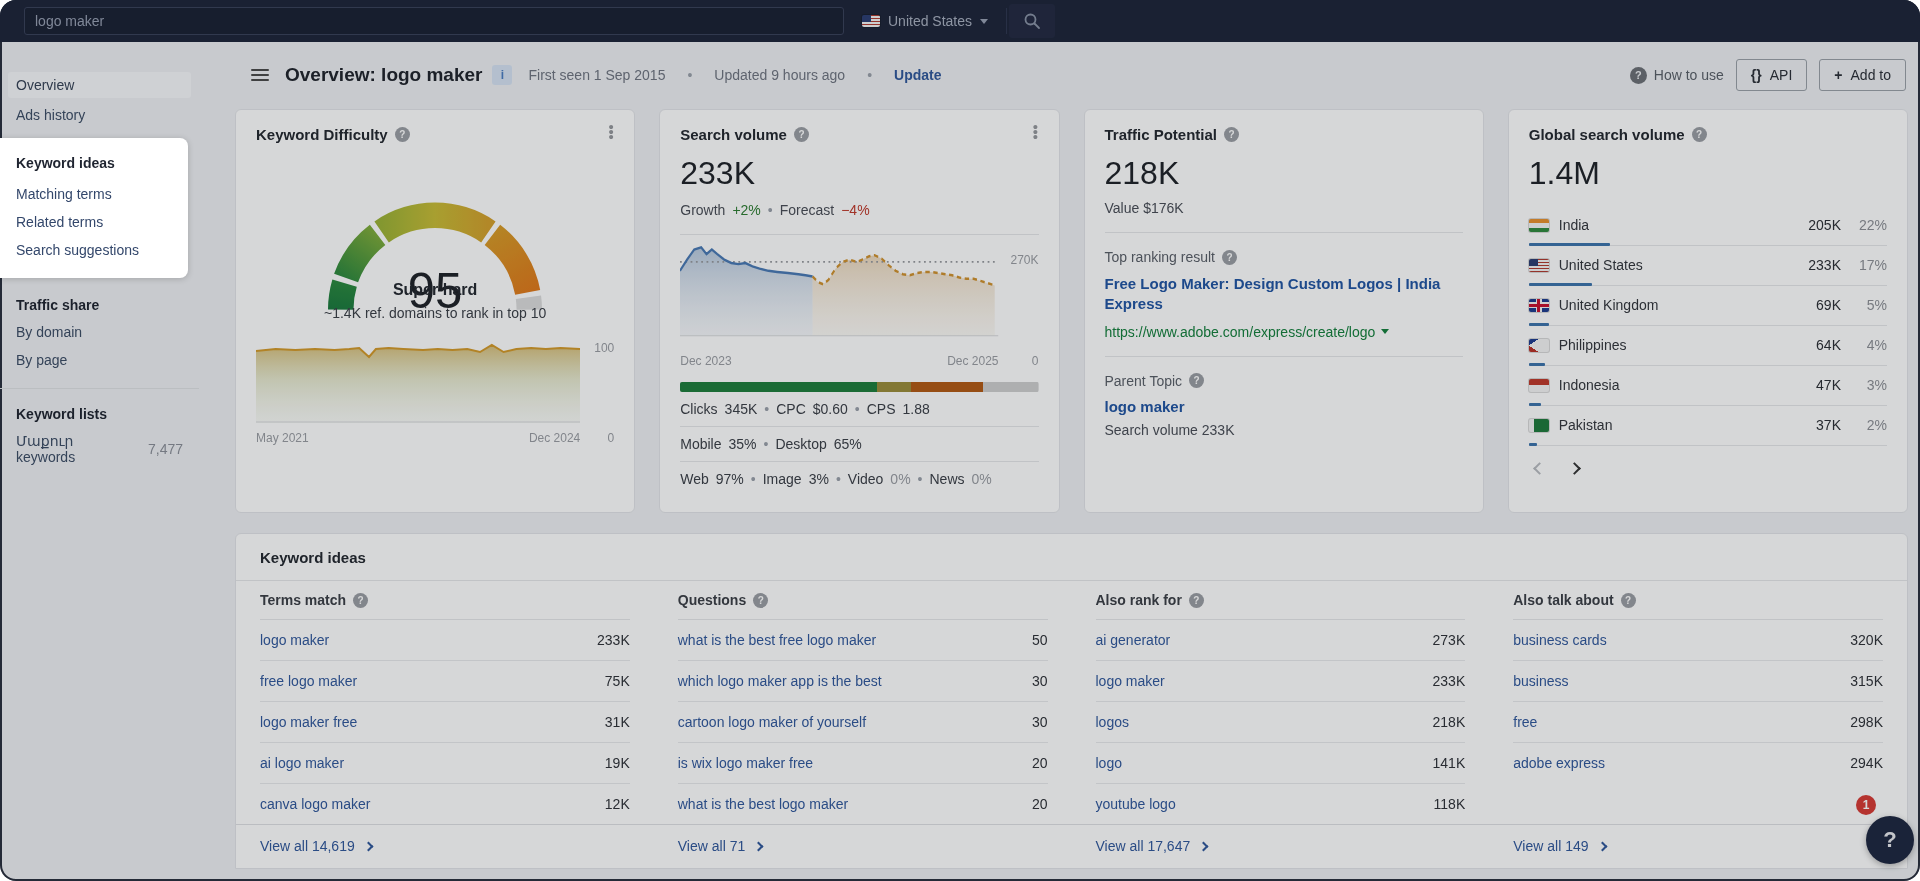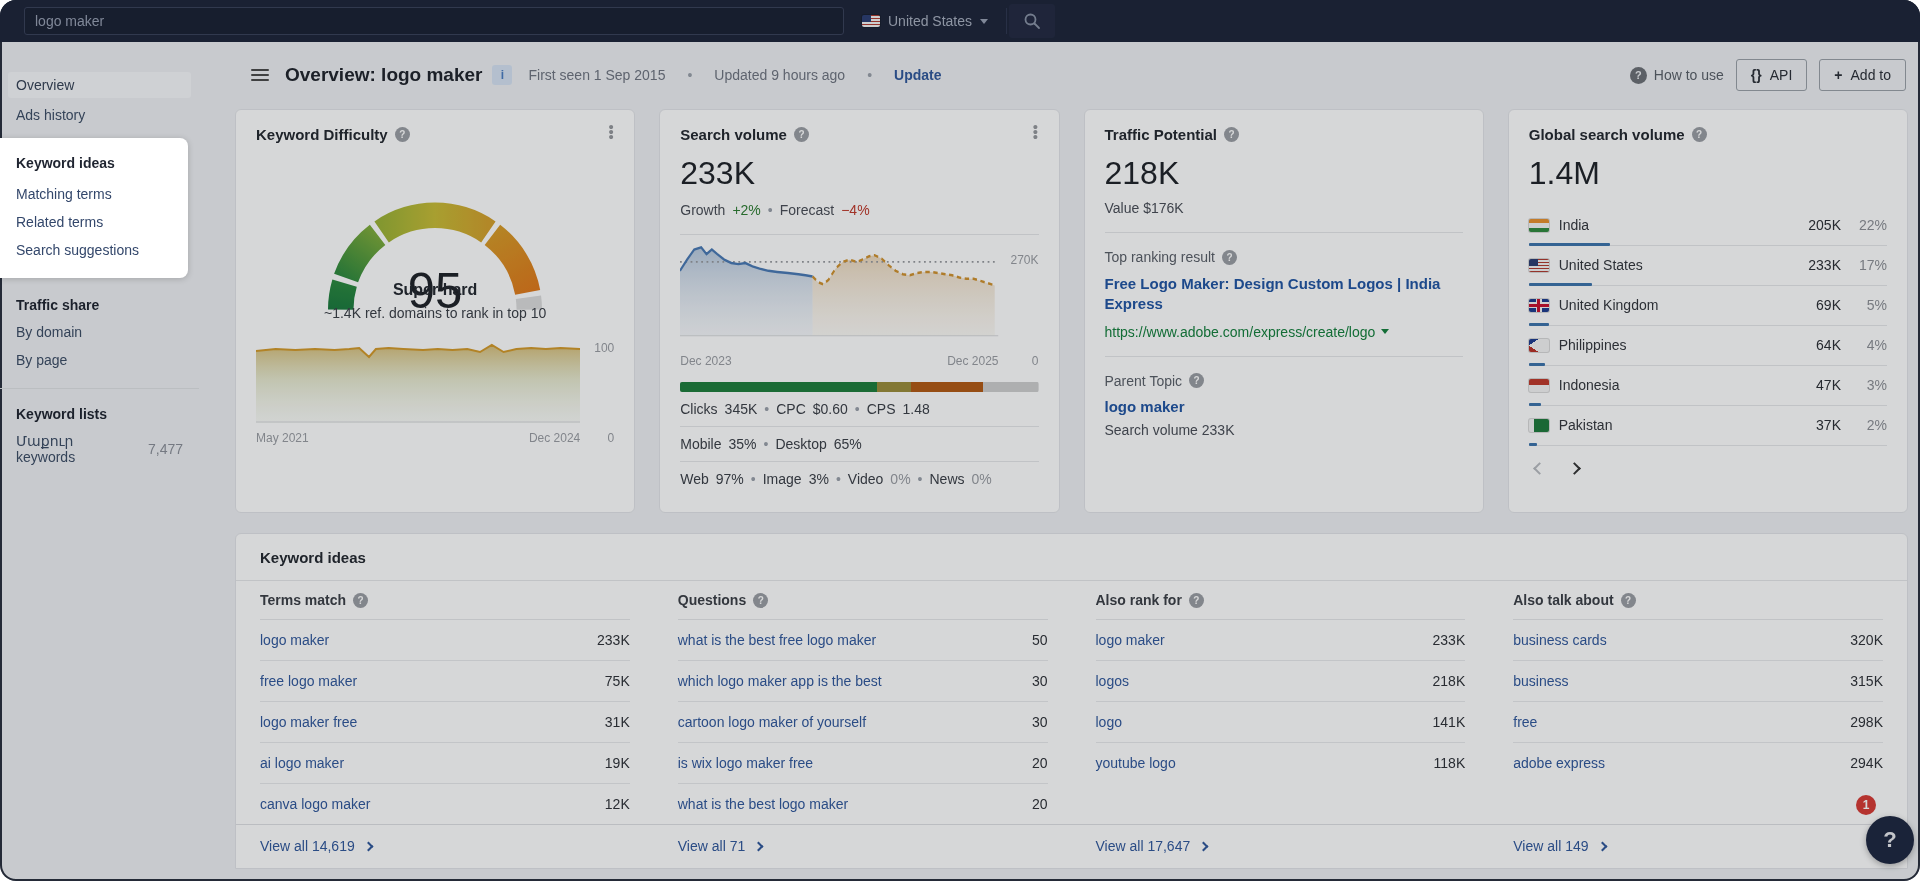--- a/index.html
+++ b/index.html
@@ -341,21 +341,21 @@
           </div>
         <div id="sv-stats">
             <div class="sv-stats-row">
               <span>Clicks</span>
               <span>345K</span>
               <span class="bullet">•</span>
               <span>CPC</span>
               <span>$0.60</span>
               <span class="bullet">•</span>
               <span>CPS</span>
-              <span>1.48</span>
+              <span>1.88</span>
             </div>
             <div class="sv-stats-row">
               <span>Mobile</span>
               <span>35%</span>
               <span class="bullet">•</span>
               <span>Desktop</span>
               <span>65%</span>
             </div>
             <div class="sv-stats-row">
               <span>Web</span>
@@ -510,20 +510,24 @@
               <span class="idea-kw">what is the best logo maker</span>
               <span class="idea-val">20</span>
             </div>
           </div>
           <div class="ideas-col">
             <div class="ideas-col-header ideas-grid-headline">
               <span>Also rank for</span>
               <span class="qmark"></span>
             </div>
             <div class="idea-row">
+              <span class="idea-kw">ai generator</span>
+              <span class="idea-val">273K</span>
+            </div>
+            <div class="idea-row">
               <span class="idea-kw">logo maker</span>
               <span class="idea-val">233K</span>
             </div>
             <div class="idea-row">
               <span class="idea-kw">logos</span>
               <span class="idea-val">218K</span>
             </div>
             <div class="idea-row">
               <span class="idea-kw">logo</span>
               <span class="idea-val">141K</span>

